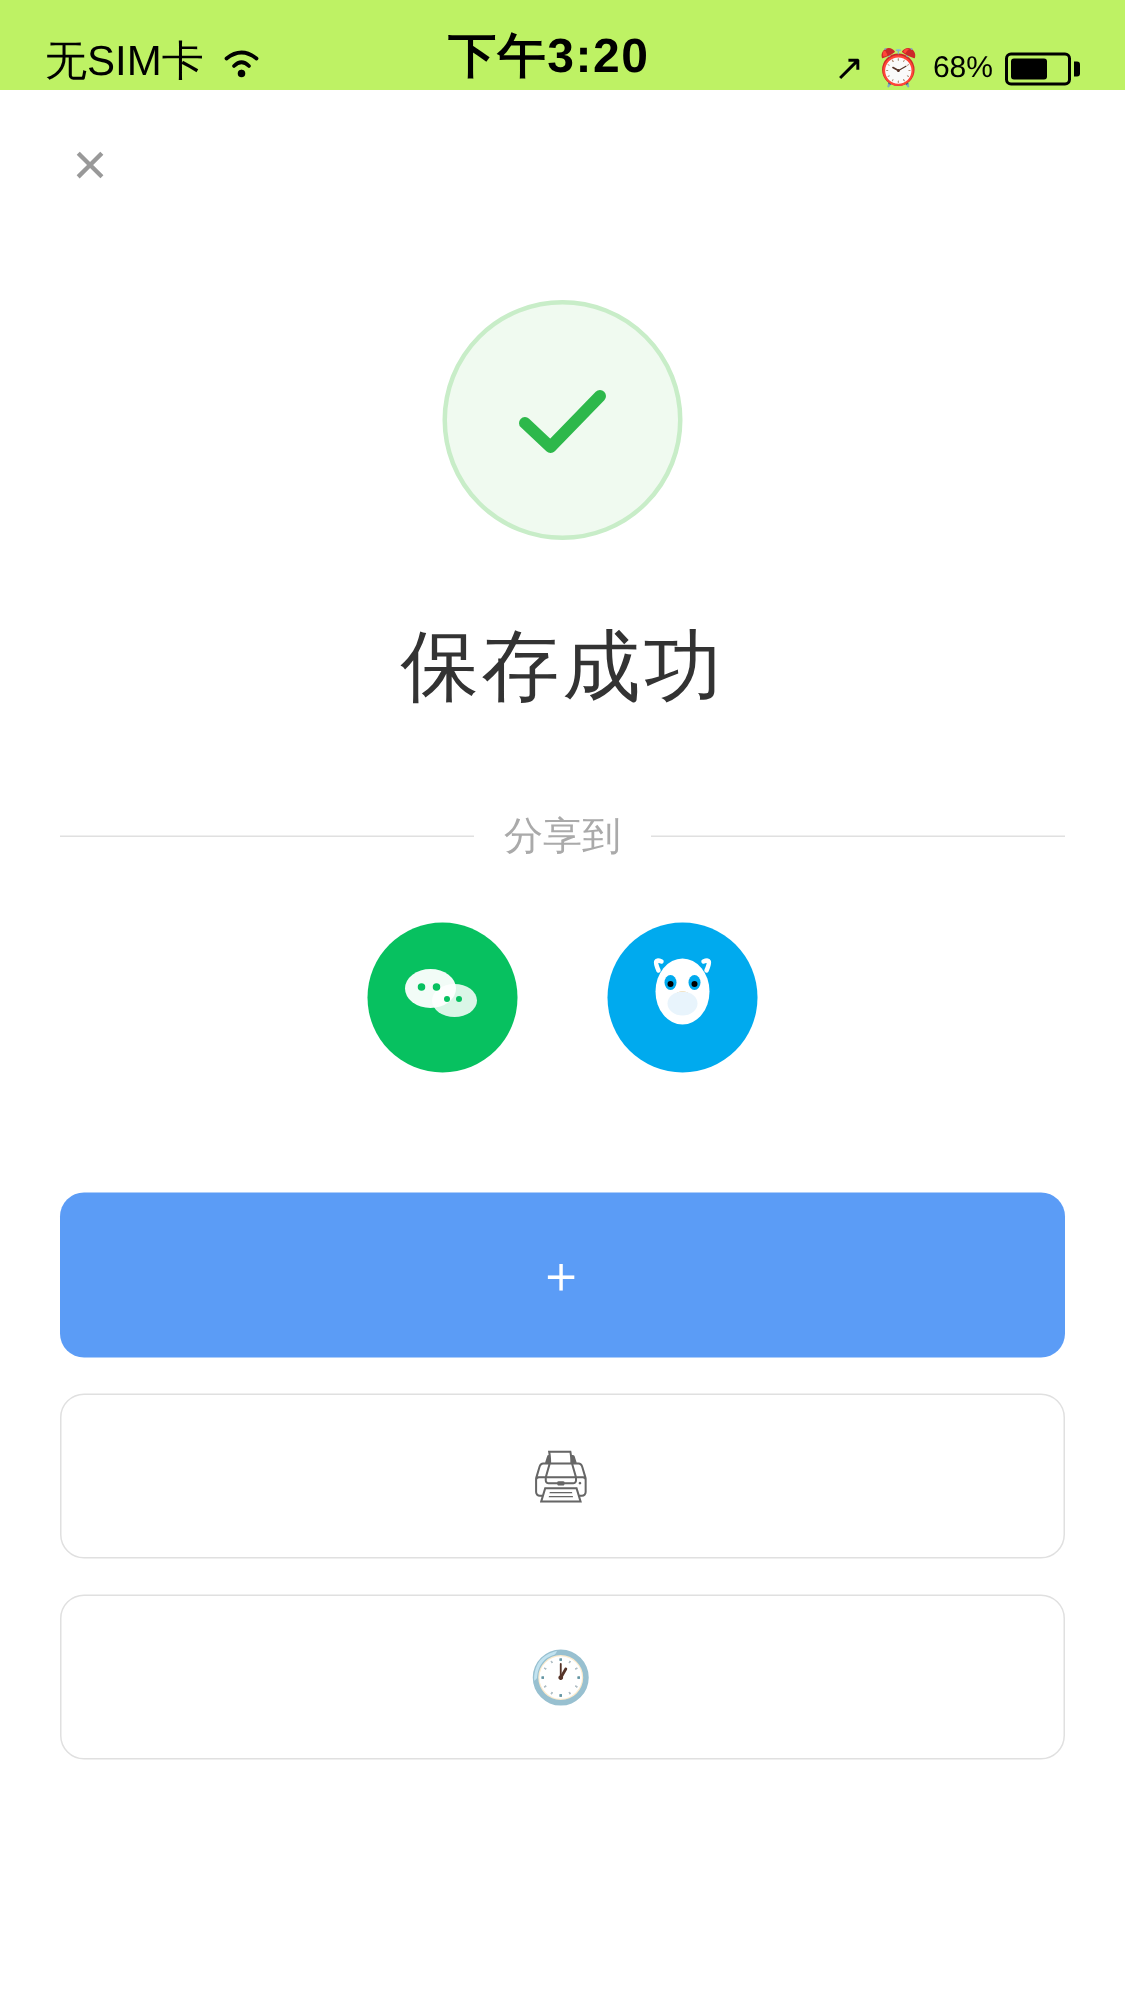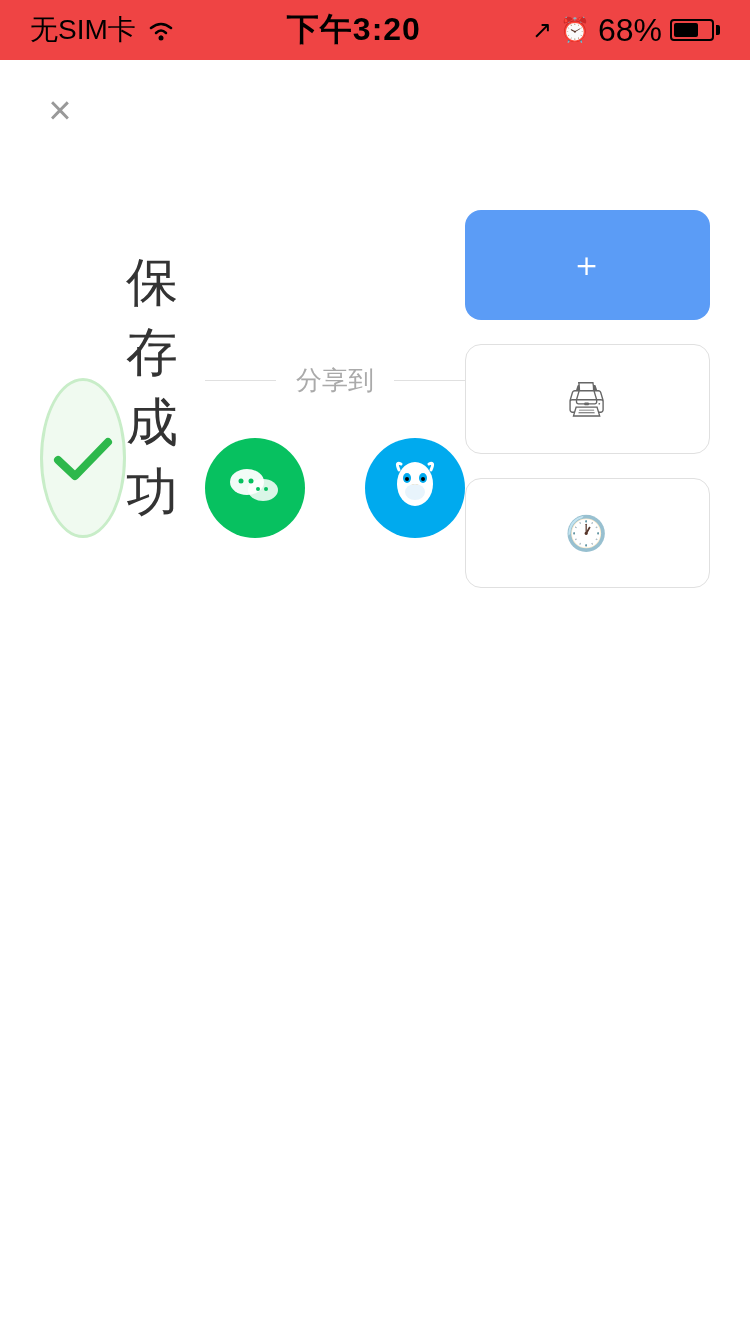--- a/index.html
+++ b/index.html
@@ -15,24 +15,24 @@
       background: #ffffff;
       font-family: -apple-system, "PingFang SC", "Helvetica Neue", Arial, sans-serif;
       position: relative;
     }
 
     
     .status-bar {
       width: 100%;
       height: 60px;
       display: flex;
-      align-items: center;
+      align-items: flex-end;
       justify-content: space-between;
       padding: 0 30px;
-      background: #ef4444;
+      background: #bef264;
     }
 
     .status-left {
       display: flex;
       align-items: center;
       gap: 10px;
       font-size: 28px;
       font-weight: 500;
       color: #000;
     }
@@ -66,22 +66,22 @@
     .close-x {
       font-size: 40px;
       color: #999;
       font-weight: 300;
       line-height: 1;
     }
 
     
     .main-content {
       display: flex;
-      flex-direction: row;
-      align-items: flex-end;
+      flex-direction: column;
+      align-items: center;
       padding: 20px 40px 40px;
     }
 
     
     .success-circle {
       width: 160px;
       height: 160px;
       border-radius: 50%;
       background: #f0faf0;
       border: 3px solid #c8edc8;
@@ -245,21 +245,21 @@
       <path d="M15 18 L15 18" stroke="#000" stroke-width="3" stroke-linecap="round"></path>
       <path d="M10 14 Q15 9 20 14" stroke="#000" stroke-width="2.5" fill="none" stroke-linecap="round"></path>
       <path d="M5 9 Q15 1 25 9" stroke="#000" stroke-width="2.5" fill="none" stroke-linecap="round"></path>
       <circle cx="15" cy="19" r="2.5" fill="#000"></circle>
     </svg>
   </div>
   <div class="status-center">下午3:20</div>
   <div class="status-right">
     <span style="font-size:24px;">↗</span>
     <span style="font-size:24px;">⏰</span>
-    <span style="font-size:32px;">68%</span>
+    <span style="font-size:20px;">68%</span>
     <div class="battery">
       <div class="battery-body">
         <div class="battery-fill"></div>
       </div>
       <div class="battery-tip"></div>
     </div>
   </div>
 </div>
 
 <div class="close-btn">

